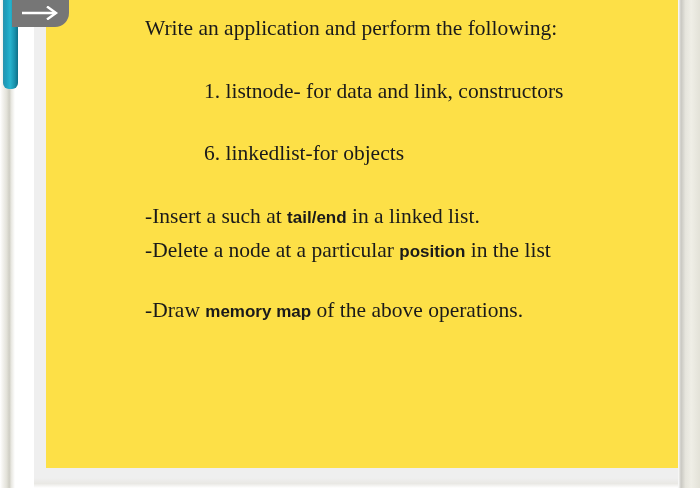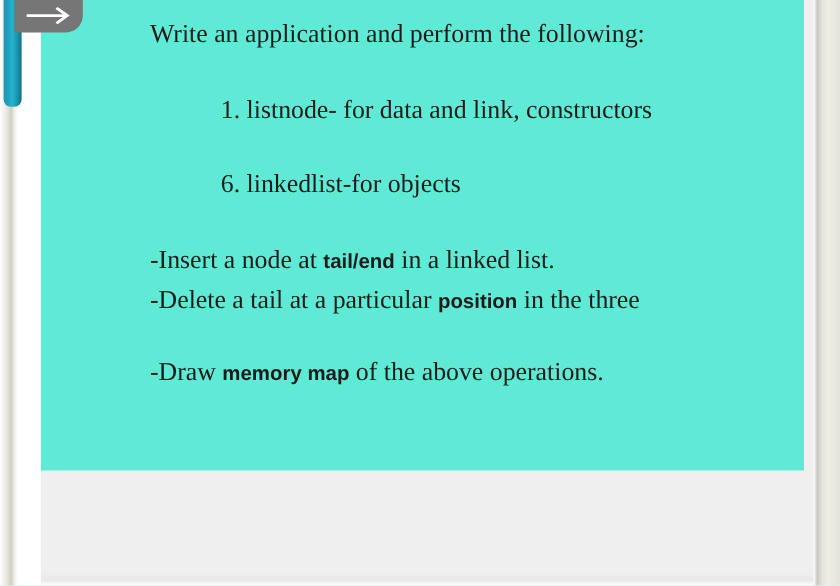--- a/index.html
+++ b/index.html
@@ -70,25 +70,25 @@
     left: 34px;
     right: 22px;
     bottom: 0;
     height: 10px;
     background: linear-gradient(to bottom, #efefef 0%, #e9e8e4 55%, #ffffff 100%);
     z-index: 3;
   }
 
   .content {
     position: absolute;
-    left: 26px;
+    left: 46px;
     top: 0;
     width: 644px;
-    height: 392px;
-    background: #5eead4;
+    height: 468px;
+    background: #fde047;
     z-index: 2;
   }
 
   
   .teal-bar {
     position: absolute;
     left: 3px;
     top: -14px;
     width: 15px;
     height: 103px;
@@ -158,25 +158,25 @@
       <div class="line indent" style="padding-top:41px;">
         <span>1. listnode- for data and link, constructors</span>
       </div>
 
 
       <div class="line indent" style="padding-top:41px;">
         <span>6. linkedlist-for objects</span>
       </div>
 
       <div class="line" style="padding-top:41px;">
-        <span>-Insert a node at </span><span class="bold-sans">tail/end</span><span> in a linked list.</span>
+        <span>-Insert a such at </span><span class="bold-sans">tail/end</span><span> in a linked list.</span>
       </div>
 
       <div class="line" style="padding-top:13px;">
-        <span>-Delete a tail at a particular </span><span class="bold-sans">position</span><span> in the three</span>
+        <span>-Delete a node at a particular </span><span class="bold-sans">position</span><span> in the list</span>
       </div>
 
       <div class="line" style="padding-top:38px;">
         <span>-Draw </span><span class="bold-sans">memory map</span><span> of the above operations.</span>
       </div>
 
     </div>
   </div>
 
   <div class="bottom-edge"></div>

